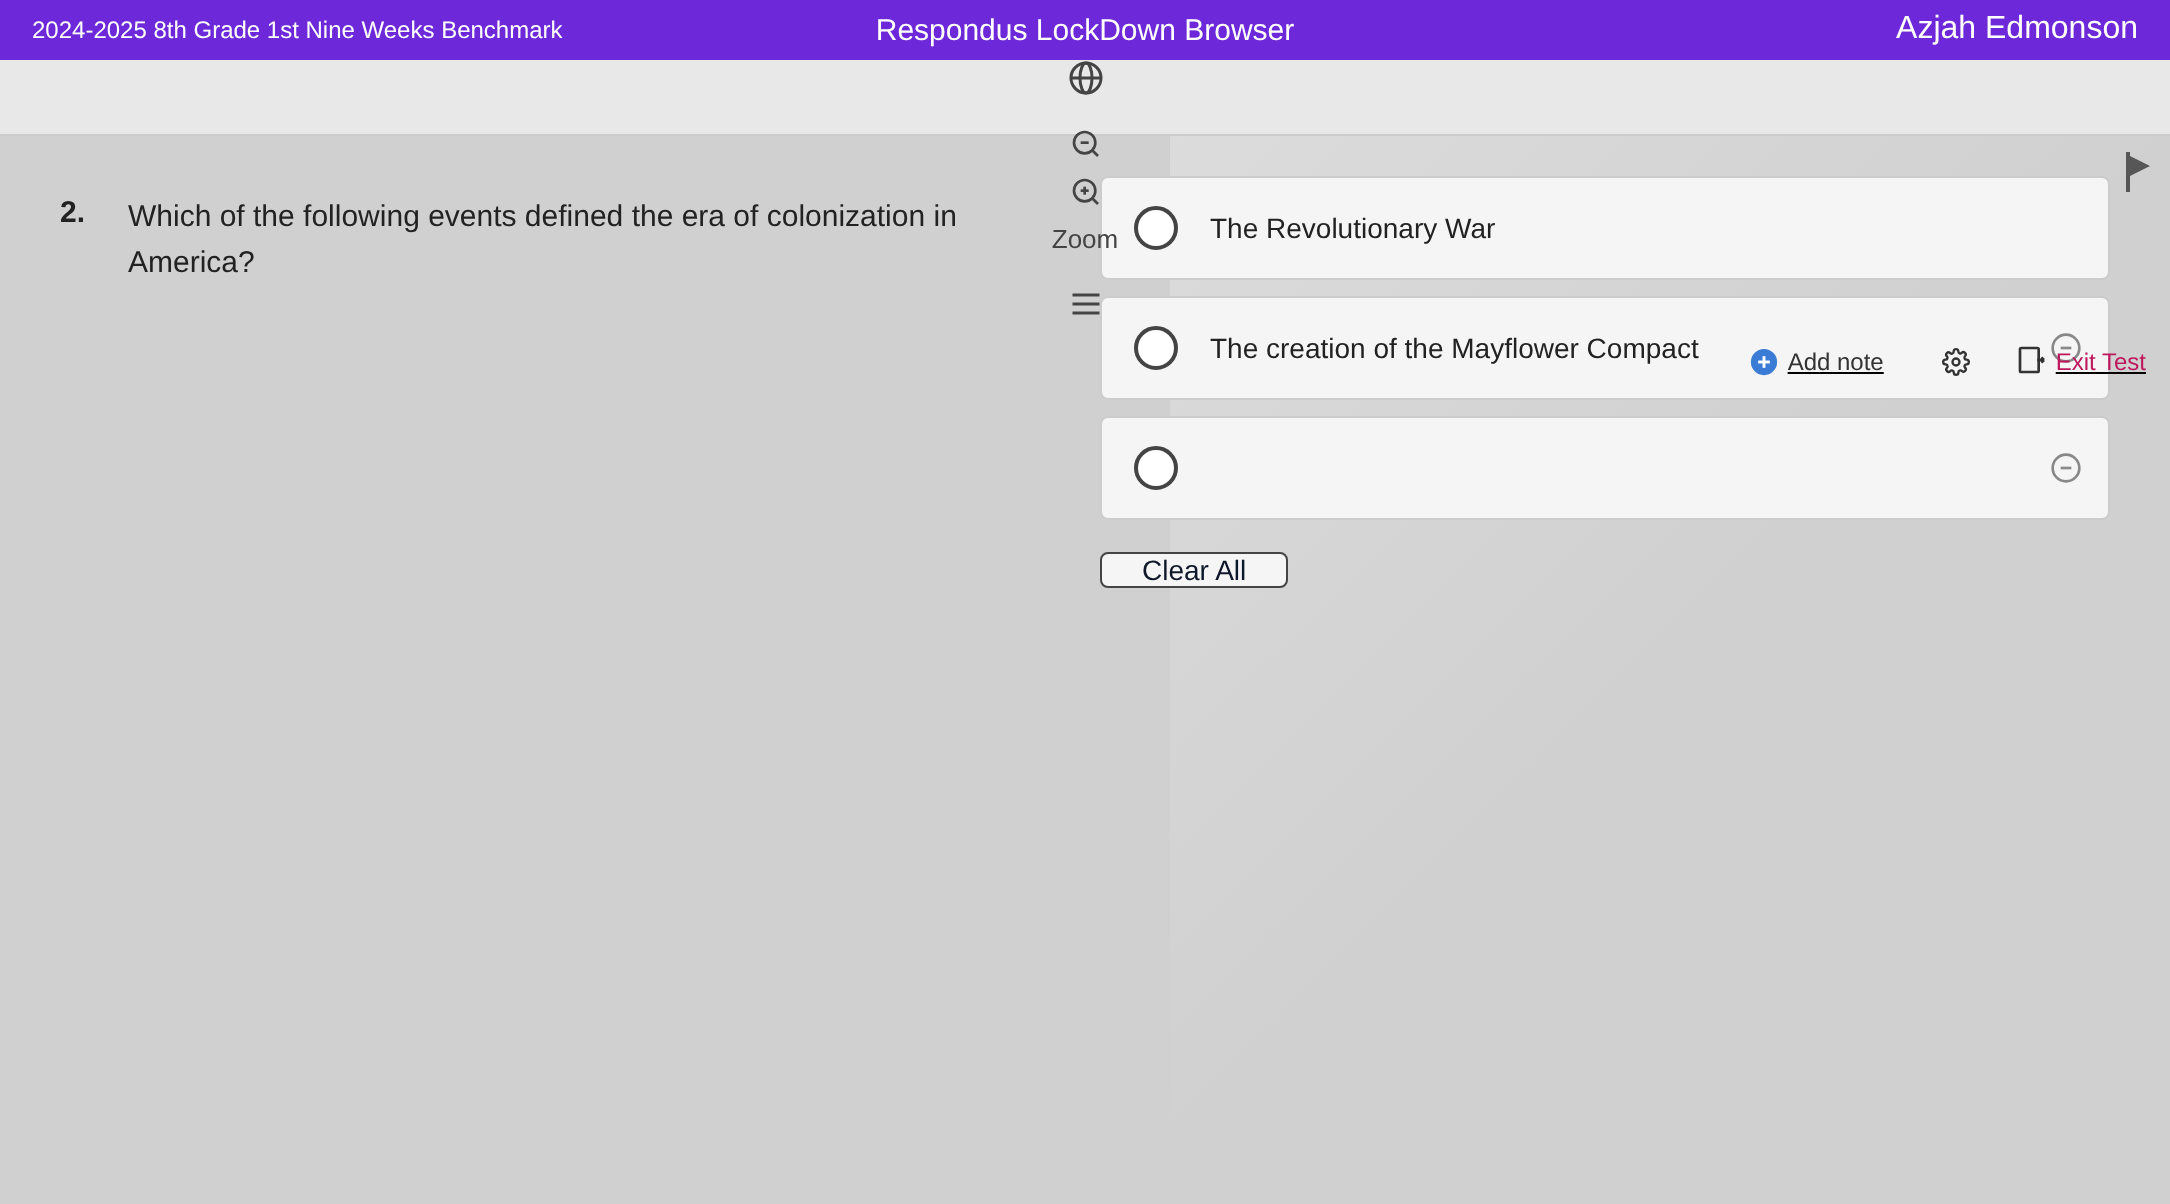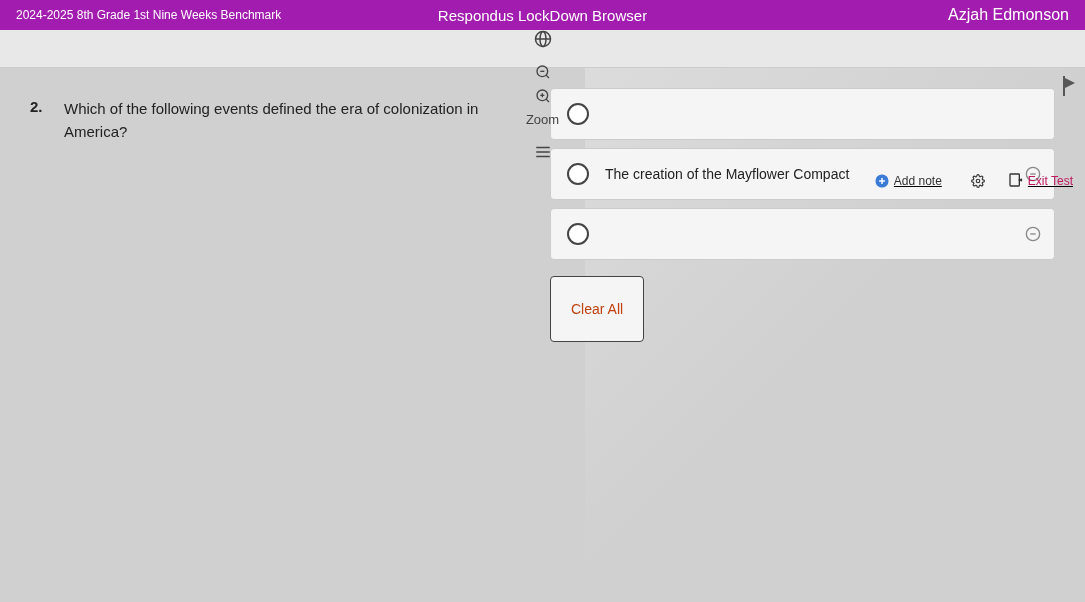--- a/index.html
+++ b/index.html
@@ -10,21 +10,21 @@
       height: 602px;
       overflow: hidden;
       position: relative;
     }
 
     
     .top-bar {
       position: absolute;
       top: 0; left: 0; right: 0;
       height: 18px;
-      background: #a21caf;
+      background: #6d28d9;
       display: flex;
       align-items: center;
       justify-content: space-between;
       padding: 15px 16px;
       z-index: 100;
     }
     .top-bar-title {
       color: #fff;
       font-size: 12px;
       font-weight: 500;
@@ -177,23 +177,23 @@
 
     
     .clear-all-btn {
       margin-top: 8px;
       display: inline-flex;
       align-items: center;
       justify-content: center;
       border: 1.5px solid #444;
       background: #f5f5f5;
       border-radius: 4px;
-      padding: 24px 20px;
+      padding: 0 20px;
       font-size: 14px;
-      color: #c2410c;
+      color: #0f172a;
       cursor: pointer;
       width: auto;
       align-self: flex-start;
     }
 
     
     .flag-icon {
       position: absolute;
       top: 8px;
       right: 8px;
@@ -313,20 +313,21 @@
     <div class="flag-icon">
       <svg width="16" height="20" viewBox="0 0 16 20" fill="#555">
         <path d="M2 0h2v20H2V0zm2 2l10 5-10 5V2z"></path>
       </svg>
     </div>
 
     <div class="right-panel-inner">
 
       <div class="answer-option">
         <div class="radio-circle"></div>
+        <span class="answer-text">The Revolutionary War</span>
       </div>
 
 
       <div class="answer-option">
         <div class="radio-circle"></div>
         <span class="answer-text">The creation of the Mayflower Compact</span>
         <div class="option-side-icon">
           <svg width="16" height="16" viewBox="0 0 24 24" fill="none" stroke="#888" stroke-width="2">
             <circle cx="12" cy="12" r="10"></circle>
             <line x1="8" y1="12" x2="16" y2="12"></line>

